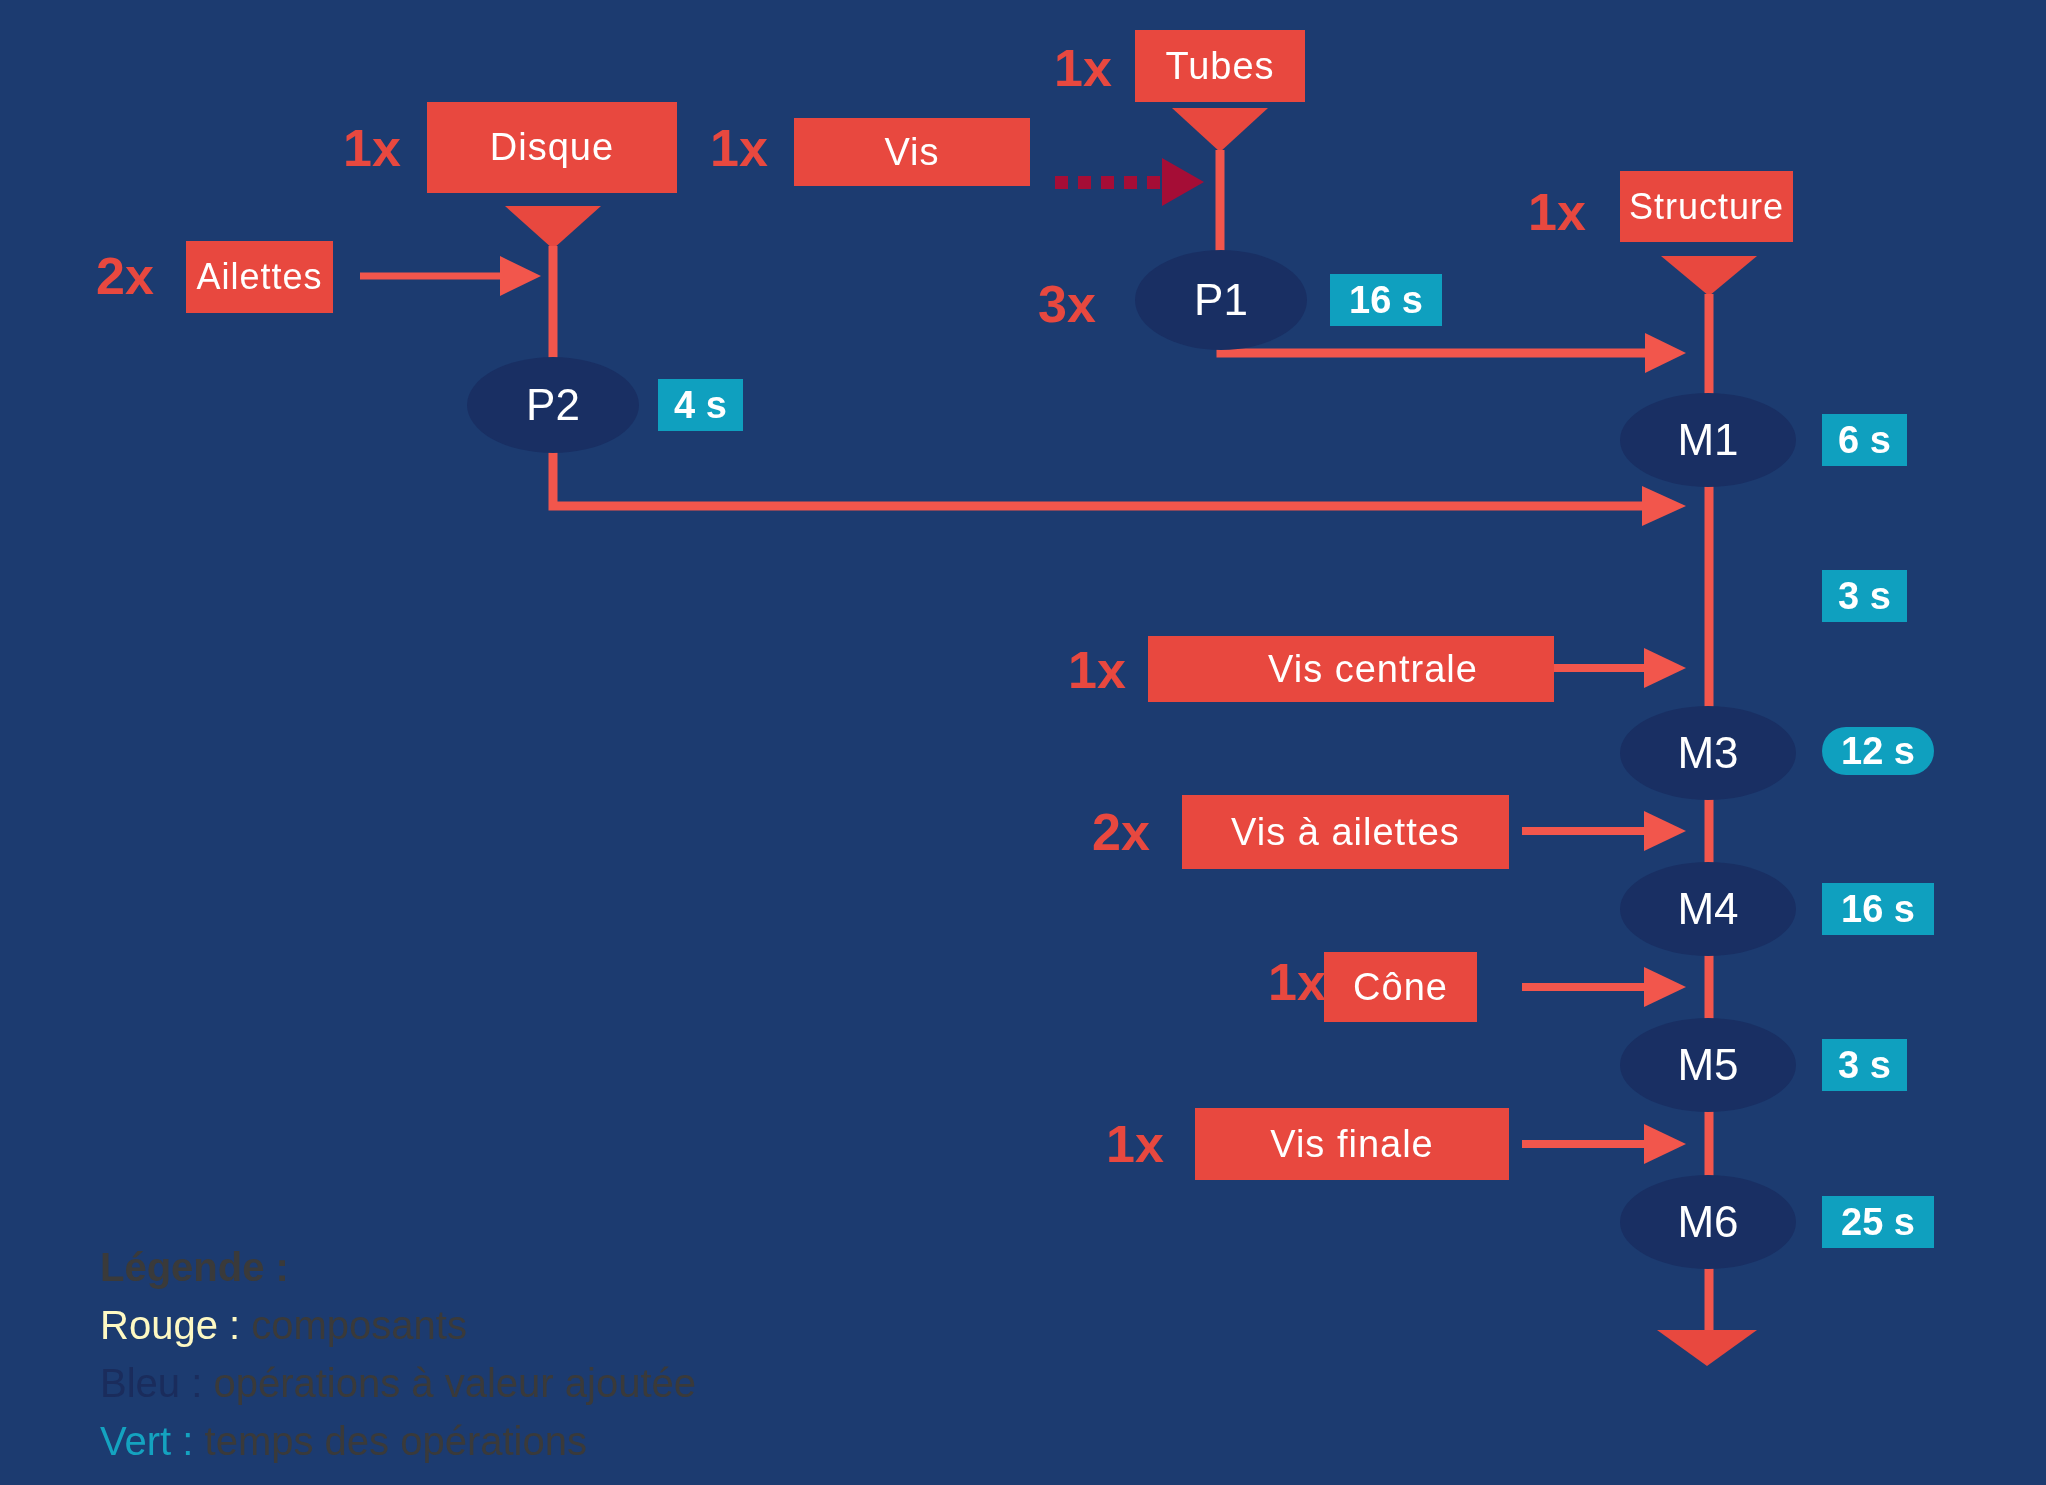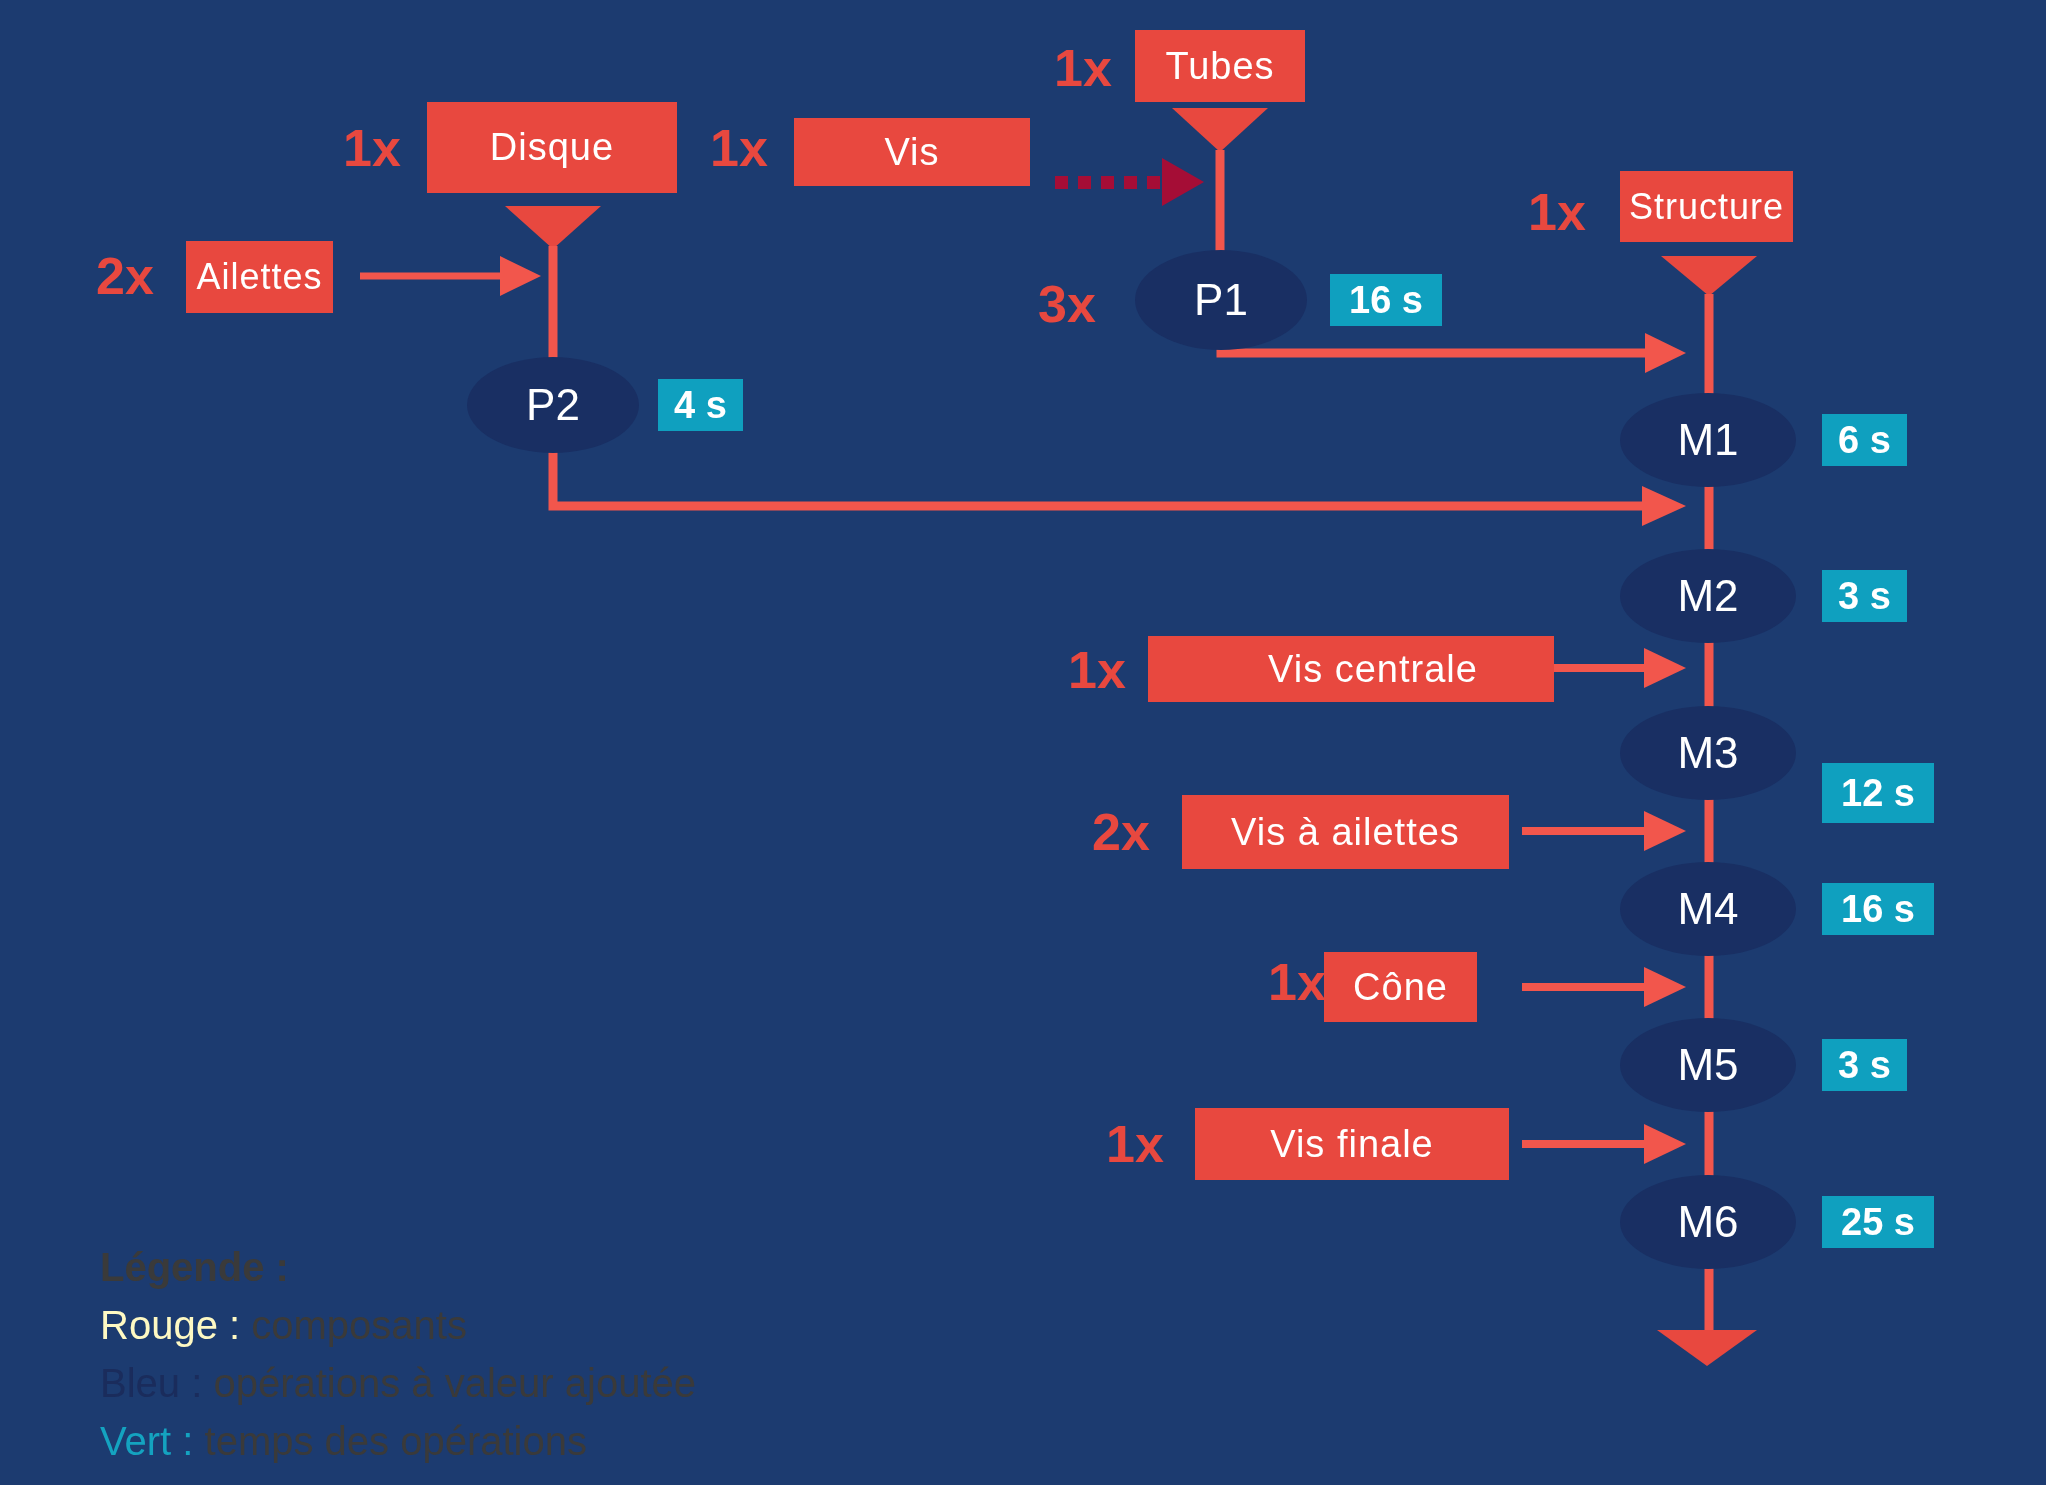--- a/index.html
+++ b/index.html
@@ -129,31 +129,30 @@
   <div class="mult" style="left:1528px;top:186px;">1x</div>
   <div class="mult" style="left:1038px;top:278px;">3x</div>
   <div class="mult" style="left:1068px;top:644px;">1x</div>
   <div class="mult" style="left:1092px;top:806px;">2x</div>
   <div class="mult" style="left:1268px;top:956px;">1x</div>
   <div class="mult" style="left:1106px;top:1118px;">1x</div>
 
   <div class="ellipse" style="left:467px;top:357px;width:172px;height:96px;">P2</div>
   <div class="ellipse" style="left:1135px;top:250px;width:172px;height:100px;">P1</div>
   <div class="ellipse" style="left:1620px;top:393px;width:176px;height:94px;">M1</div>
-  <div class="ellipse" style="left:1620px;top:549px;width:176px;height:94px;">M2</div>
   <div class="ellipse" style="left:1620px;top:706px;width:176px;height:94px;">M3</div>
   <div class="ellipse" style="left:1620px;top:862px;width:176px;height:94px;">M4</div>
   <div class="ellipse" style="left:1620px;top:1018px;width:176px;height:94px;">M5</div>
   <div class="ellipse" style="left:1620px;top:1175px;width:176px;height:94px;">M6</div>
 
   <div class="badge" style="left:658px;top:379px;width:85px;height:52px;">4 s</div>
   <div class="badge" style="left:1330px;top:274px;width:112px;height:52px;">16 s</div>
   <div class="badge" style="left:1822px;top:414px;width:85px;height:52px;">6 s</div>
   <div class="badge" style="left:1822px;top:570px;width:85px;height:52px;">3 s</div>
-  <div class="badge" style="left:1822px;top:763px;width:112px;height:60px;">12 s</div>
+  <div class="badge" style="left:1822px;top:727px;width:112px;height:48px;border-radius:24px;">12 s</div>
   <div class="badge" style="left:1822px;top:883px;width:112px;height:52px;">16 s</div>
   <div class="badge" style="left:1822px;top:1039px;width:85px;height:52px;">3 s</div>
   <div class="badge" style="left:1822px;top:1196px;width:112px;height:52px;">25 s</div>
 
 
   <div class="legend">
     <div class="legend-title">Légende :</div>
     <div class="legend-entry">
       <span class="term">Rouge :</span>
       <span class="desc">composants</span>

